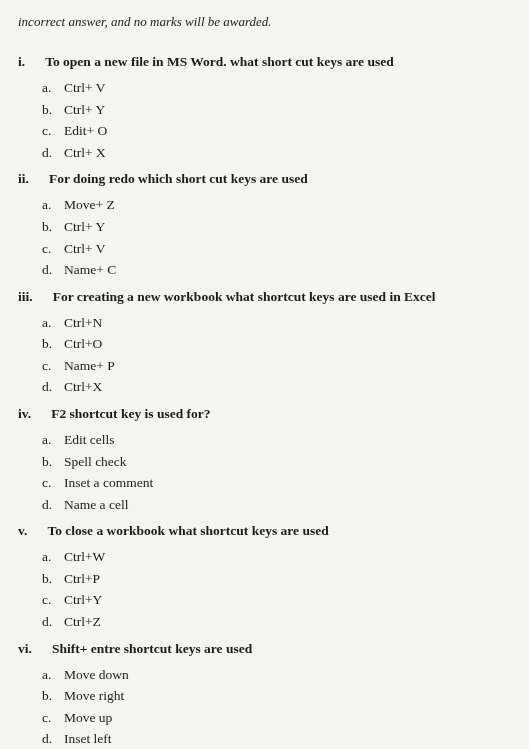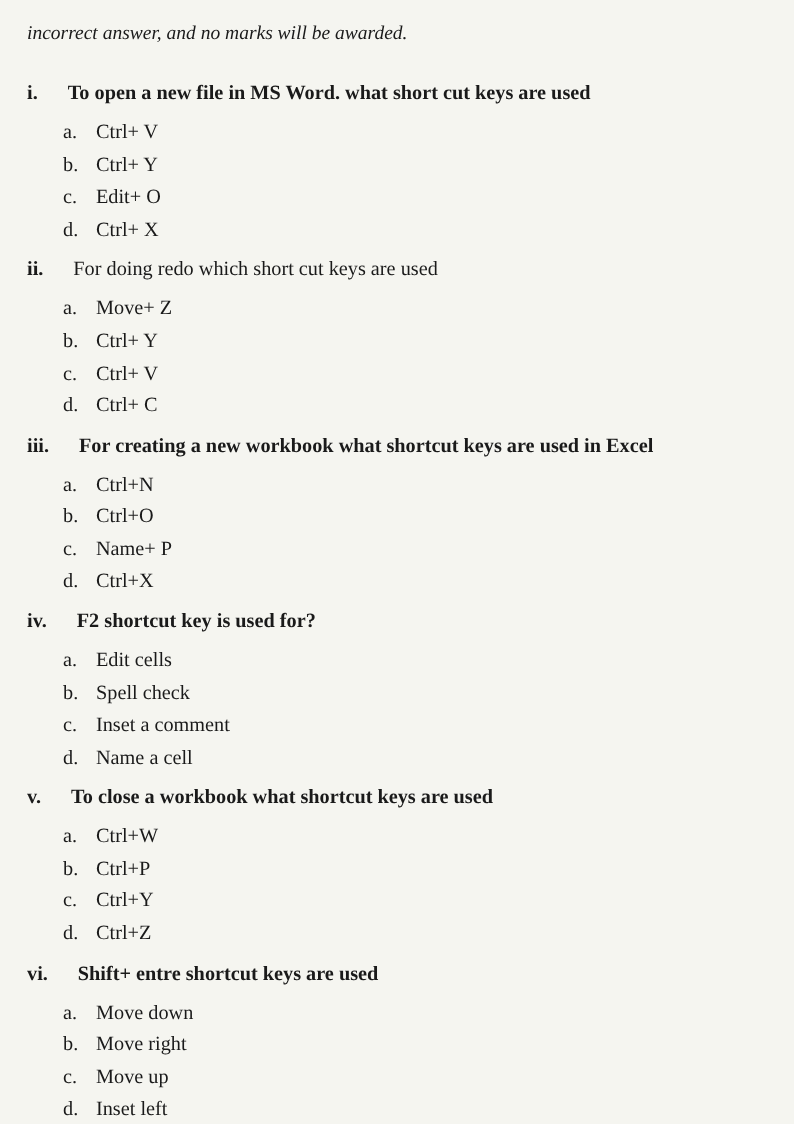--- a/index.html
+++ b/index.html
@@ -90,38 +90,38 @@
         </li>
         <li>
           <span class="opt-letter">d.</span>
           <span>Ctrl+ X</span>
         </li>
       </ul>
     </div>
     <div class="question-block">
       <div class="question-line">
         <span class="question-label">ii. </span>
-        <span class="question-text" style="font-weight: normal;">For doing redo which short cut keys are used</span>
+        <span class="question-text" style="font-weight: bold;">For doing redo which short cut keys are used</span>
       </div>
       <ul class="options-list">
         <li>
           <span class="opt-letter">a.</span>
           <span>Move+ Z</span>
         </li>
         <li>
           <span class="opt-letter">b.</span>
           <span>Ctrl+ Y</span>
         </li>
         <li>
           <span class="opt-letter">c.</span>
           <span>Ctrl+ V</span>
         </li>
         <li>
           <span class="opt-letter">d.</span>
-          <span>Ctrl+ C</span>
+          <span>Name+ C</span>
         </li>
       </ul>
     </div>
     <div class="question-block">
       <div class="question-line">
         <span class="question-label">iii. </span>
         <span class="question-text" style="font-weight: bold;">For creating a new workbook what shortcut keys are used in Excel</span>
       </div>
       <ul class="options-list">
         <li>

